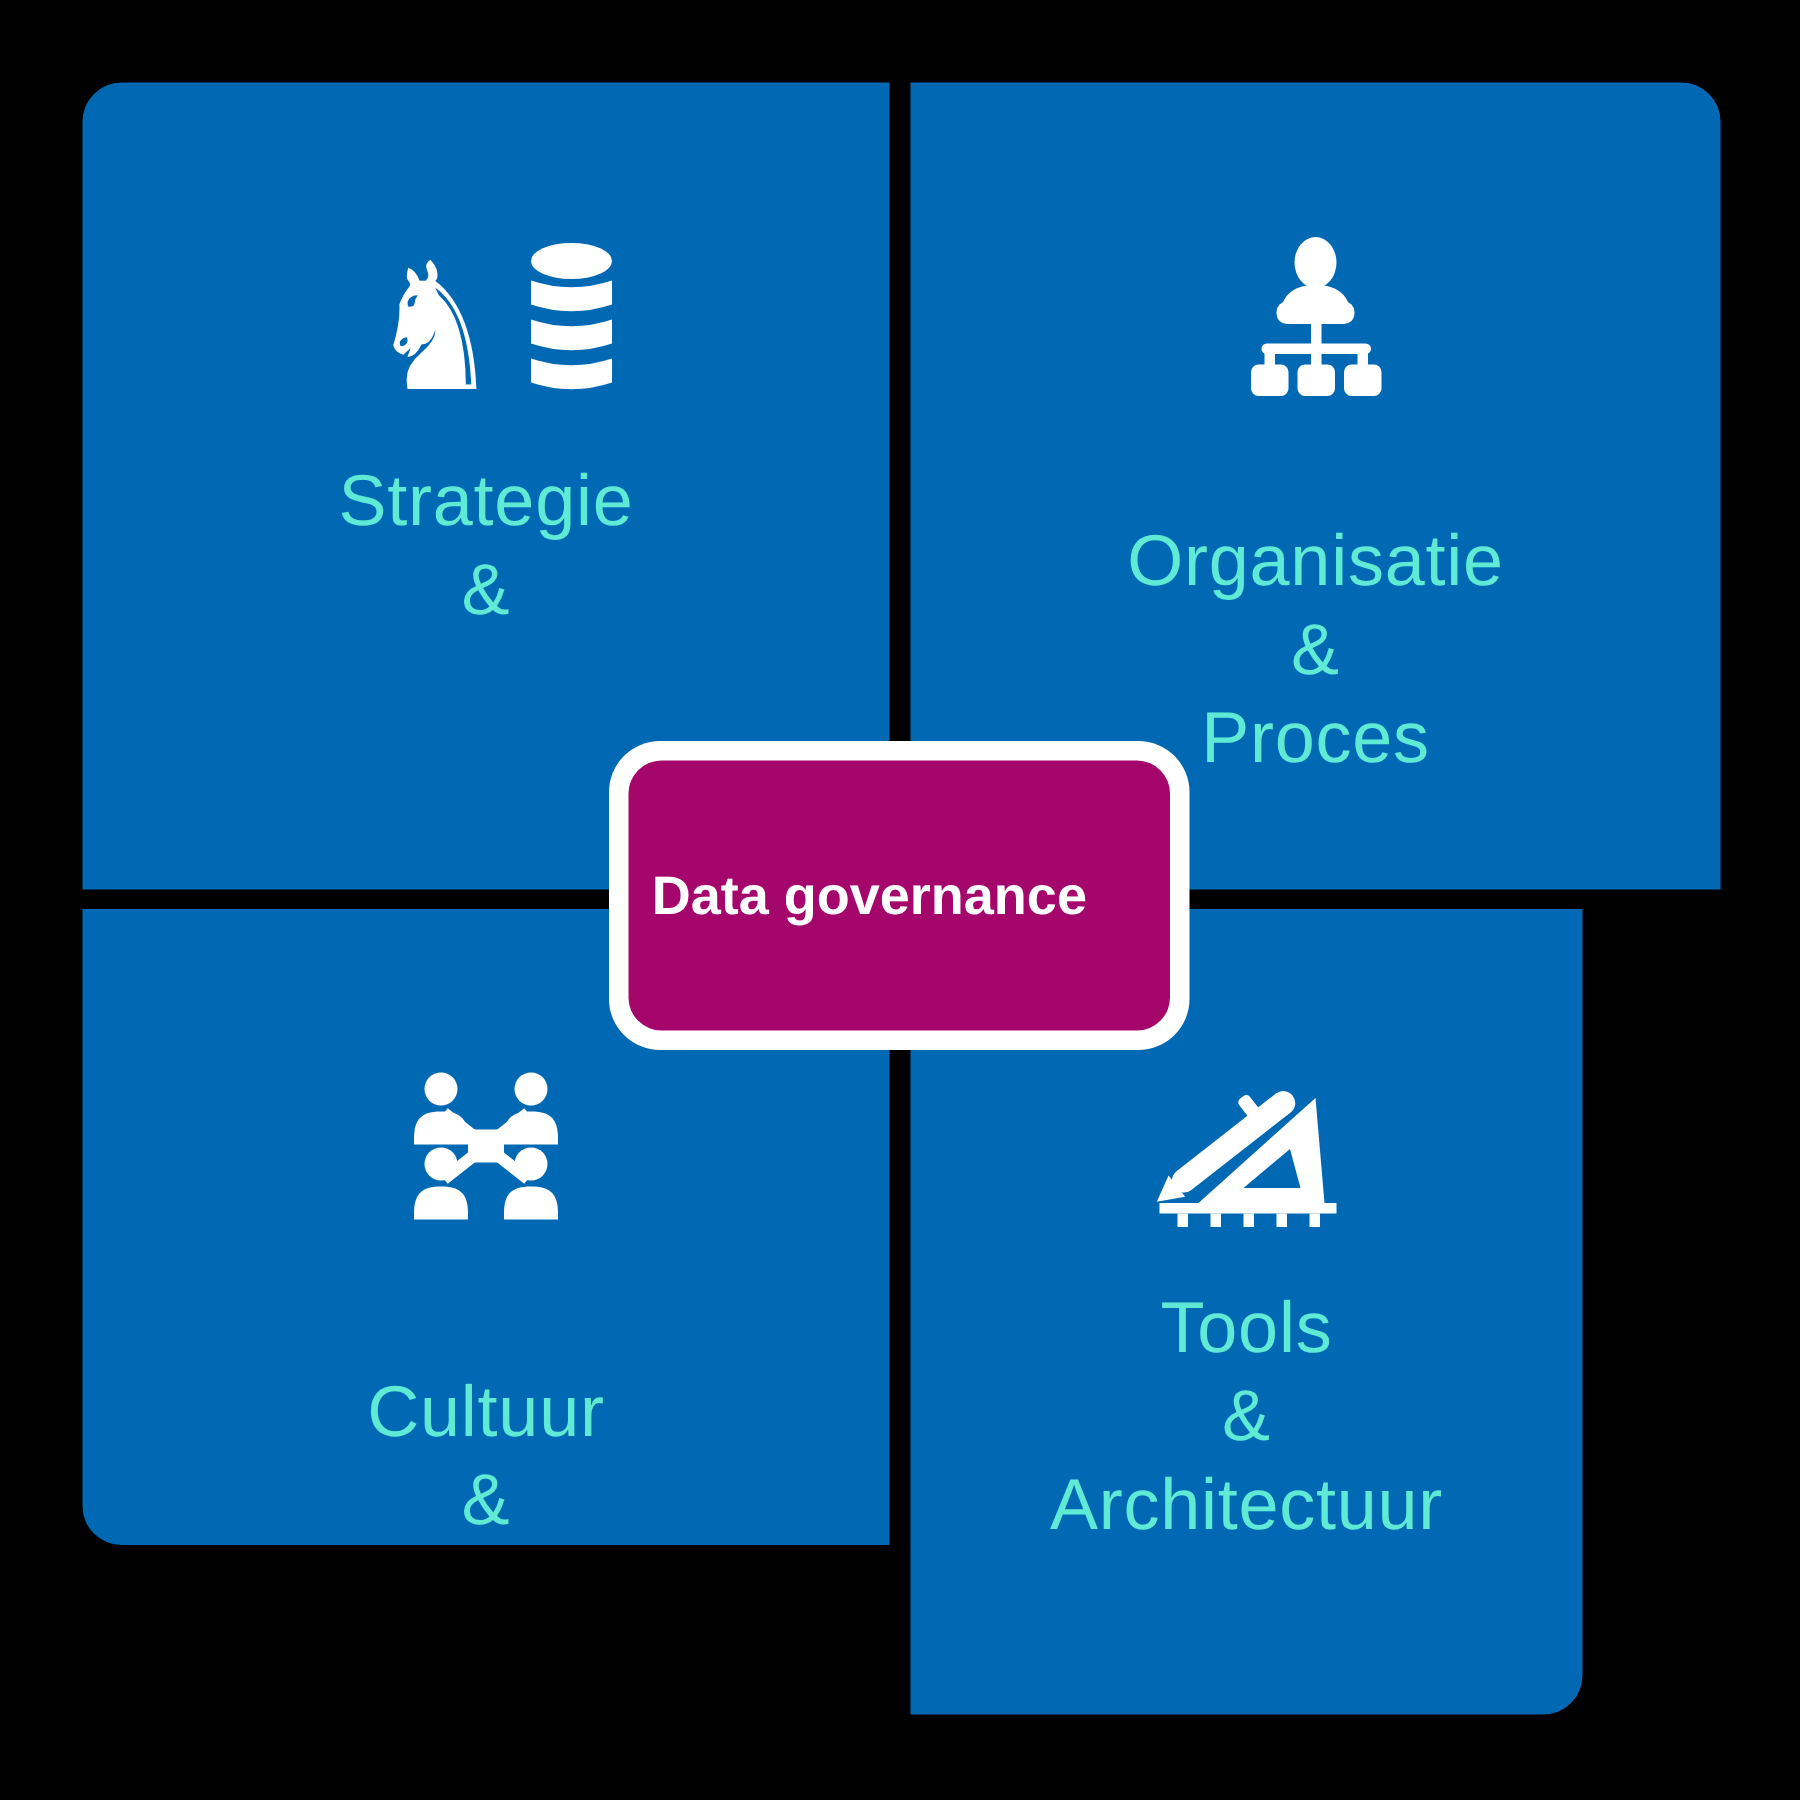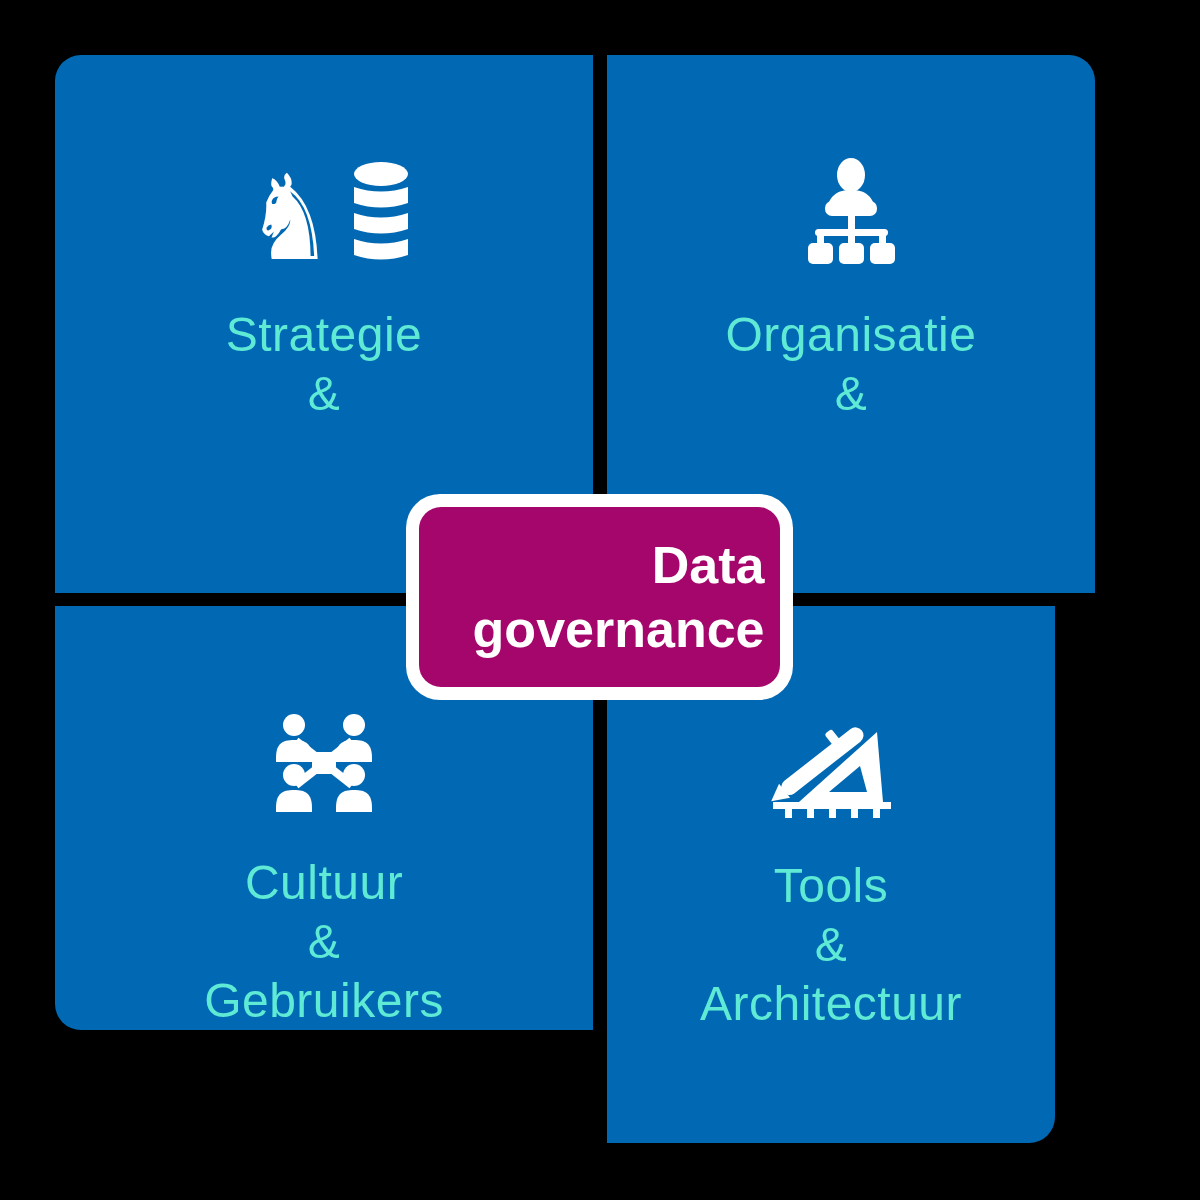--- a/index.html
+++ b/index.html
@@ -12,21 +12,21 @@
   .stage{position:relative;width:1200px;height:1200px;background:#000;}
 
   
   .q{
     position:absolute;
     width:538px;height:538px;
     background:#0169B4;
     display:flex;flex-direction:column;align-items:center;
   }
   .q.tl{left:55px;top:55px;border-radius:26px 0 0 0;}
-  .q.tr{left:607px;top:55px;width:488px;border-radius:0 26px 0 0;}
+  .q.tr{left:607px;top:55px;width:540px;border-radius:0 26px 0 0;gap:40px;}
   .q.bl{left:55px;top:606px;height:424px;border-radius:0 0 0 26px;justify-content:space-between;}
   .q.br{left:607px;top:606px;width:448px;height:537px;border-radius:0 0 26px 0;}
 
   .icon-wrap{
     margin-top:102px;height:112px;
     display:flex;align-items:center;justify-content:center;gap:8px;
     overflow:visible;
   }
   .icon-wrap svg{fill:#FFFFFF;display:block;}
 
@@ -60,22 +60,22 @@
   }
   .badge-inner{
     width:361px;height:180px;
     background:#A5066B;border-radius:22px;
     display:flex;align-items:center;justify-content:center;
   }
   .badge-label{
     width:330px;
     color:#FFFFFF;
     font-weight:bold;
-    font-size:52px;line-height:64px;
-    text-align:right;
+    font-size:36px;line-height:64px;
+    text-align:left;
   }
 </style>
 </head>
 <body>
 
 <div class="stage">
 
   <div class="q tl">
     <div class="icon-wrap">
       <span class="knight">♞</span>
@@ -104,20 +104,21 @@
         <rect x="52" y="73" width="7" height="13"></rect>
         <rect x="83" y="73" width="7" height="13"></rect>
         <rect x="12" y="85" width="25" height="21" rx="5"></rect>
         <rect x="43" y="85" width="25" height="21" rx="5"></rect>
         <rect x="74" y="85" width="25" height="21" rx="5"></rect>
       </svg>
     </div>
     <div class="q-label">
       <div>Organisatie</div>
       <div>&amp;</div>
+      <div>Proces</div>
     </div>
   </div>
 
   <div class="q bl">
     <div class="icon-wrap">
       <svg width="112" height="100" viewBox="0 0 112 100" aria-hidden="true">
         <g stroke="#FFFFFF" stroke-width="8">
           <line x1="56" y1="50" x2="28" y2="28"></line>
           <line x1="56" y1="50" x2="84" y2="28"></line>
           <line x1="56" y1="50" x2="28" y2="72"></line>
@@ -130,21 +131,20 @@
         <circle cx="86" cy="62" r="11"></circle>
         <path d="M8,49 L8,45 C8,31 14,27 26,27 C38,27 44,31 44,45 L44,49 Z"></path>
         <path d="M68,49 L68,45 C68,31 74,27 86,27 C98,27 104,31 104,45 L104,49 Z"></path>
         <path d="M8,99 L8,95 C8,81 14,77 26,77 C38,77 44,81 44,95 L44,99 Z"></path>
         <path d="M68,99 L68,95 C68,81 74,77 86,77 C98,77 104,81 104,95 L104,99 Z"></path>
       </svg>
     </div>
     <div class="q-label">
       <div>Cultuur</div>
       <div>&amp;</div>
-      <div>Gebruikers</div>
     </div>
   </div>
 
   <div class="q br">
     <div class="icon-wrap">
       <svg width="132" height="116" viewBox="0 0 132 116" aria-hidden="true">
         <rect x="8" y="96" width="118" height="7"></rect>
         <rect x="20" y="103" width="7" height="9"></rect>
         <rect x="42" y="103" width="7" height="9"></rect>
         <rect x="64" y="103" width="7" height="9"></rect>

